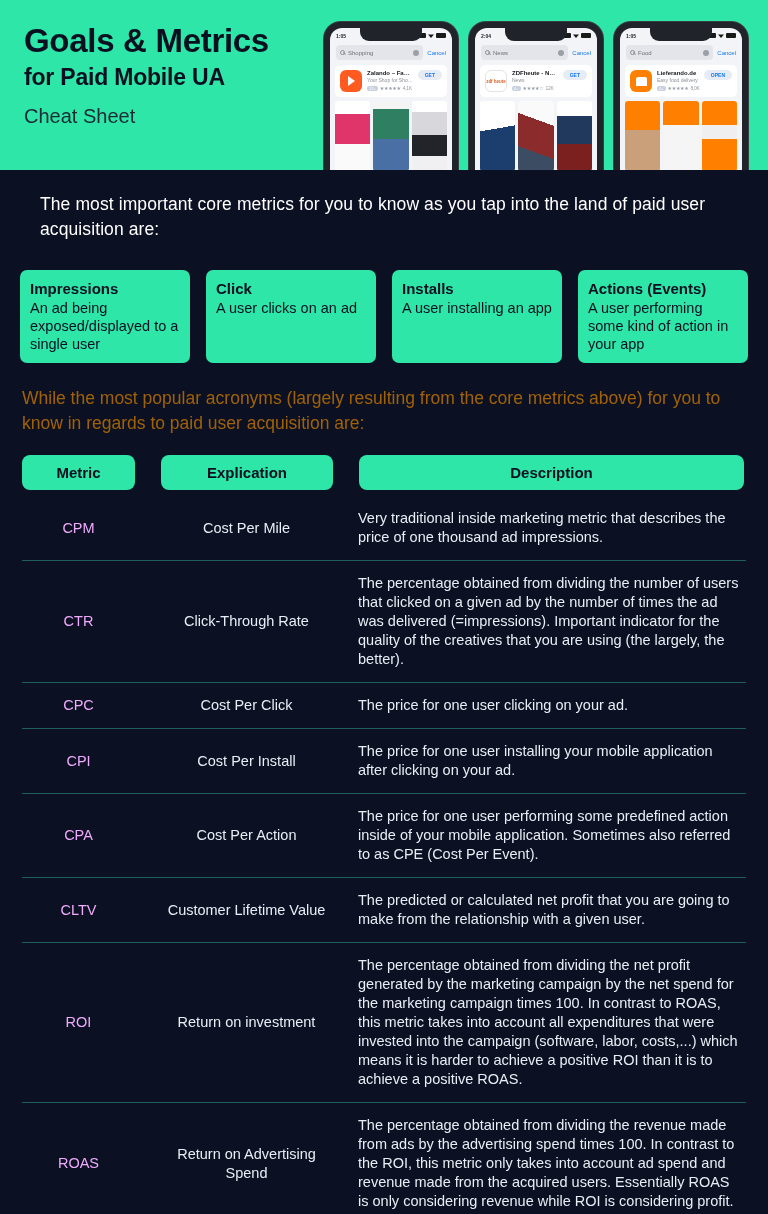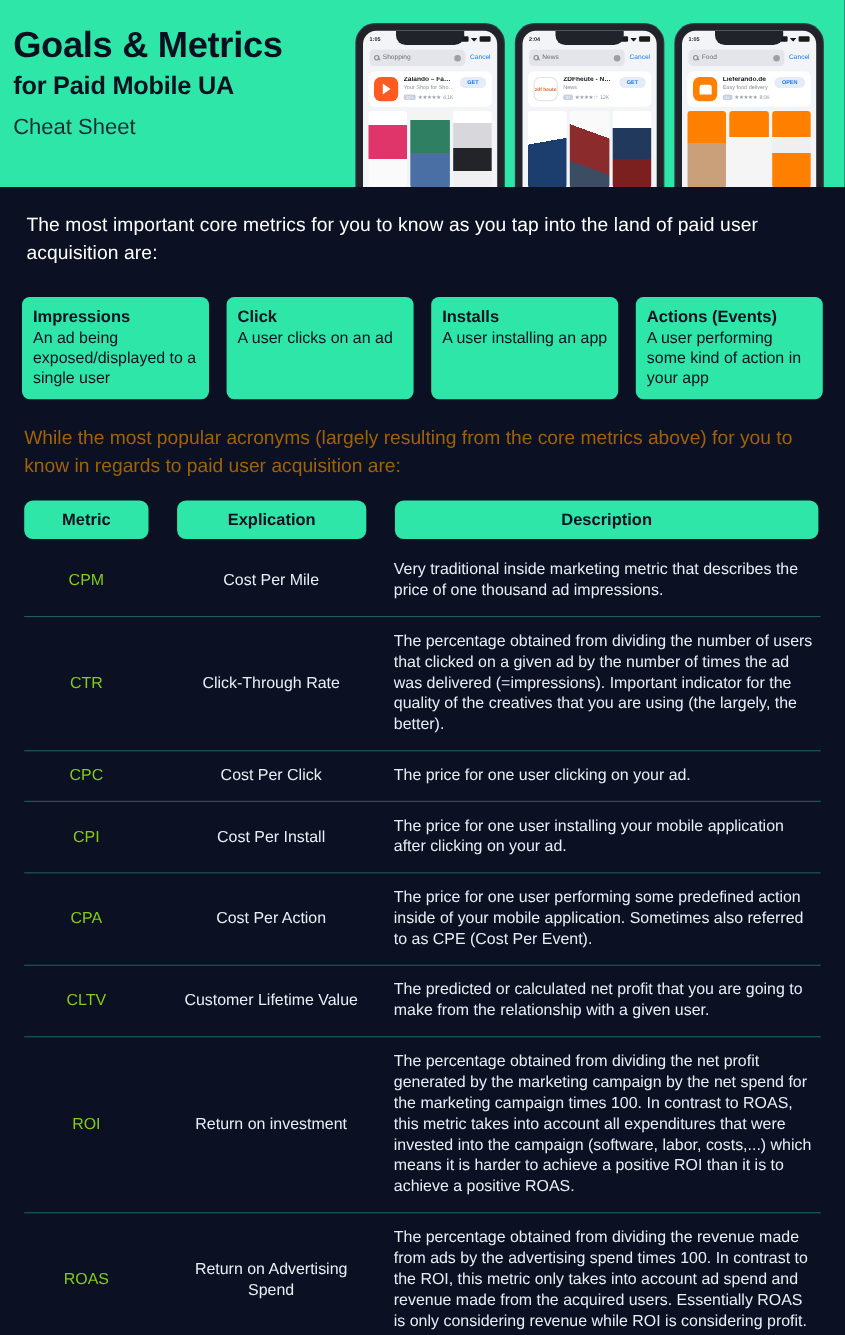--- a/index.html
+++ b/index.html
@@ -13,21 +13,21 @@
   .page { position: relative; width: 768px; height: 1214px; background: #0b1022; }
 
   
   .header {
     position: relative;
     width: 768px;
     height: 170px;
     background: #2ee6a8;
     overflow: hidden;
   }
-  .header-text { position: absolute; left: 12px; top: 22px; }
+  .header-text { position: absolute; left: 24px; top: 22px; }
   .title-1 {
     font-size: 33px; font-weight: bold; color: #0a1020;
     letter-spacing: -0.3px; line-height: 38px;
   }
   .title-2 {
     font-size: 23px; font-weight: bold; color: #0a1020;
     letter-spacing: -0.2px; line-height: 30px; margin-top: 2px;
   }
   .title-3 {
     font-size: 20px; font-weight: normal; color: #1a2b33;
@@ -108,21 +108,21 @@
     flex: none; font-size: 5px; font-weight: bold; color: #1579f2;
     background: #e6ecf5; border-radius: 7px; padding: 2px 7px;
   }
   .shots { display: flex; gap: 3px; padding: 4px 5px 0 5px; }
   .shot { flex: 1; height: 70px; border-radius: 3px; overflow: hidden;
     background: #dfe3ea; position: relative; }
 
   
   .intro {
     color: #ffffff; font-size: 17.5px; line-height: 25px;
-    padding: 0 24px; margin-top: 22px; letter-spacing: 0.1px;
+    padding: 0 24px; margin-top: 22px; letter-spacing: 0.1px; margin-left: 16px;
   }
 
   
   .cards { display: flex; gap: 16px; padding: 0 20px; margin-top: 28px; }
   .card {
     background: #2ee6a8; border-radius: 7px;
     padding: 9px 10px 10px 10px; width: 170px; min-height: 92px;
   }
   .card-title { font-size: 15px; font-weight: bold; color: #0a1020; line-height: 19px; }
   .card-desc { font-size: 14.5px; color: #0a1020; line-height: 18px; margin-top: 1px; }
@@ -141,21 +141,21 @@
     font-size: 15px; font-weight: bold; color: #0a1020;
   }
   .th-metric { width: 113px; }
   .th-expl { width: 172px; }
   .th-desc { width: 385px; }
 
   .tbody { padding: 0 22px; margin-top: 3px; }
   .row { display: flex; gap: 26px; border-top: 1px solid #1e5e5c; padding: 13px 0; }
   .row:first-child { border-top: none; padding-top: 16px; }
   .cell-metric {
-    width: 113px; text-align: center; color: #84cc16; font-size: 14.5px;
+    width: 113px; text-align: center; color: #f0abfc; font-size: 14.5px;
     display: flex; align-items: center; justify-content: center; line-height: 19px;
   }
   .cell-expl {
     width: 171px; text-align: center; color: #e9edf5; font-size: 14.5px;
     display: flex; align-items: center; justify-content: center; line-height: 19px;
   }
   .cell-desc {
     width: 385px; color: #e9edf5; font-size: 14.5px; line-height: 19px;
   }
 </style>

